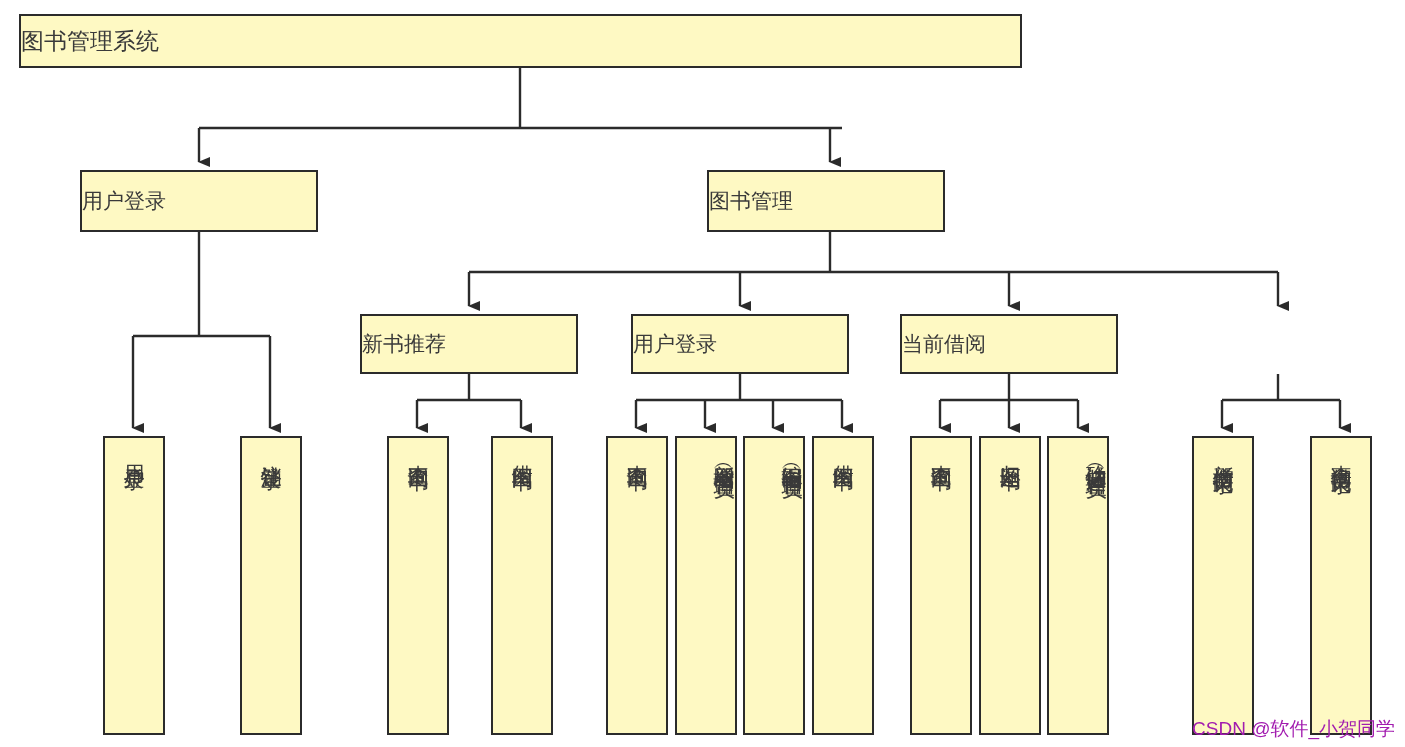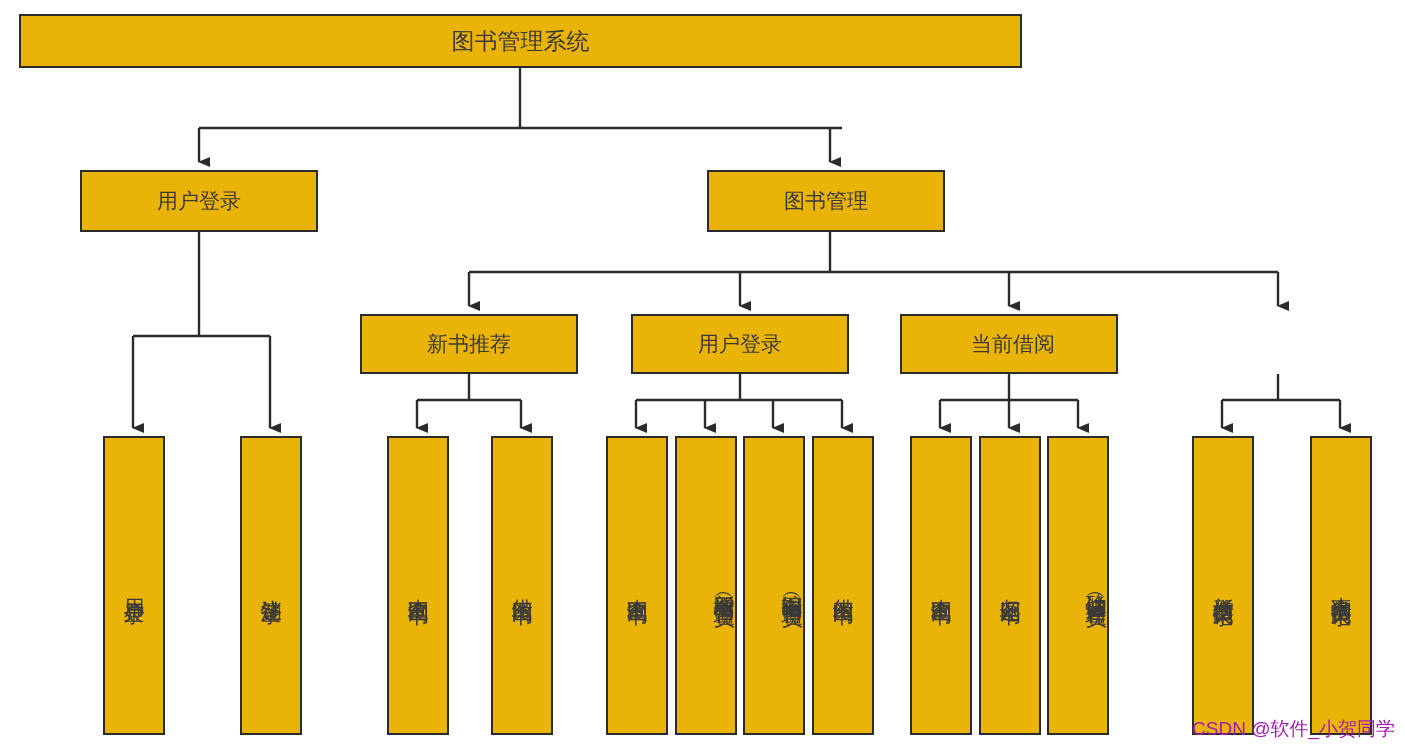--- a/index.html
+++ b/index.html
@@ -10,26 +10,25 @@
     font-family:"Liberation Sans","DejaVu Sans",sans-serif;
     overflow:hidden;
   }
   #stage{position:relative;width:1405px;height:747px;}
 
   svg.lines{position:absolute;left:0;top:0;width:1405px;height:747px;pointer-events:none;}
 
   .node{
     position:absolute;
     box-sizing:border-box;
-    background:#eab308;
+    background:#fef9c3;
     border:2px solid #2b2b2b;
     color:#3a3a3a;
     display:flex;
     align-items:center;
-    justify-content:center;
     text-align:center;
     z-index:2;
   }
 
   .node.root{font-size:23px;}
   .node.lvl2{font-size:21px;}
   .node.lvl3{font-size:21px;}
 
   
   .node.leaf{
@@ -129,21 +128,21 @@
   </div>
 
   <div class="node lvl3" style="left:360px;top:314px;width:218px;height:60px;">
     <span>新书推荐</span>
   </div>
 
   <div class="node lvl3" style="left:631px;top:314px;width:218px;height:60px;">
     <span>用户登录</span>
   </div>
 
-  <div class="node lvl3" style="left:900px;top:314px;width:218px;height:60px;padding-left:8px;">
+  <div class="node lvl3" style="left:900px;top:314px;width:218px;height:60px;">
     <span>当前借阅</span>
   </div>
 
 
   <div class="node leaf mid" style="left:103px;top:436px;width:62px;height:299px;">
     <span class="leaf-label">用户登录</span>
   </div>
   <div class="node leaf mid" style="left:240px;top:436px;width:62px;height:299px;">
     <span class="leaf-label">注销登录</span>
   </div>

